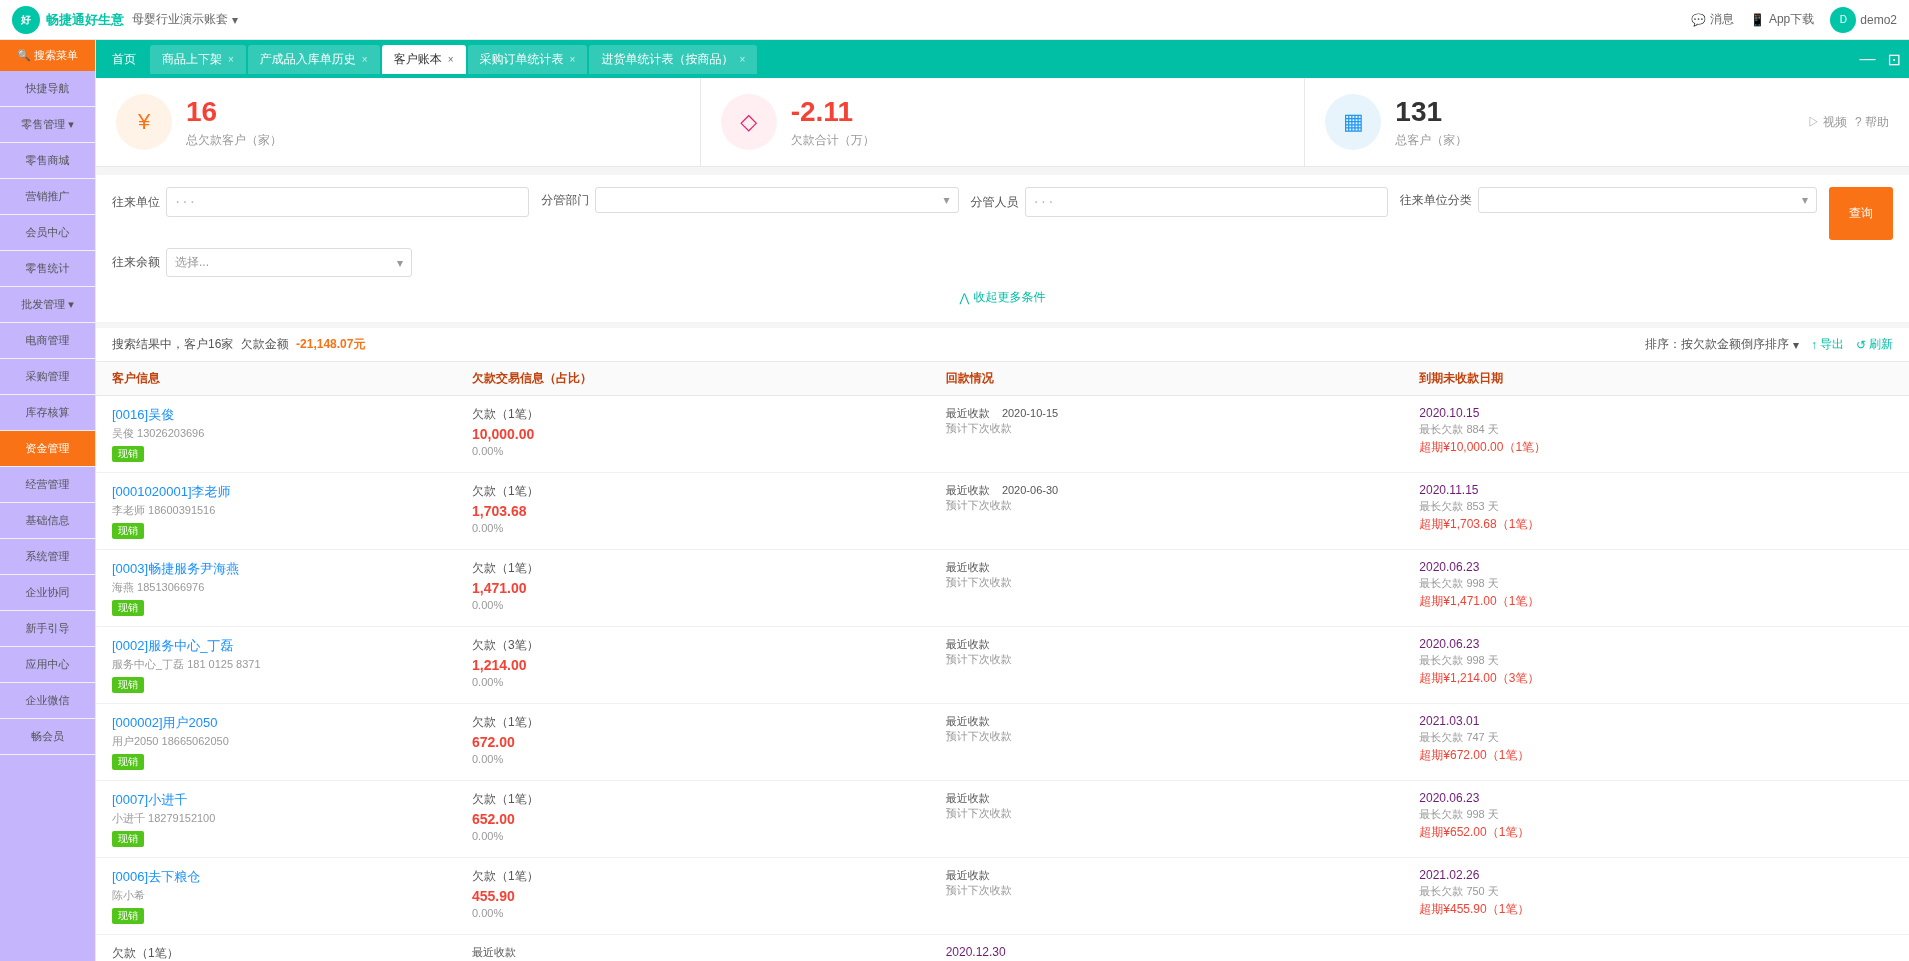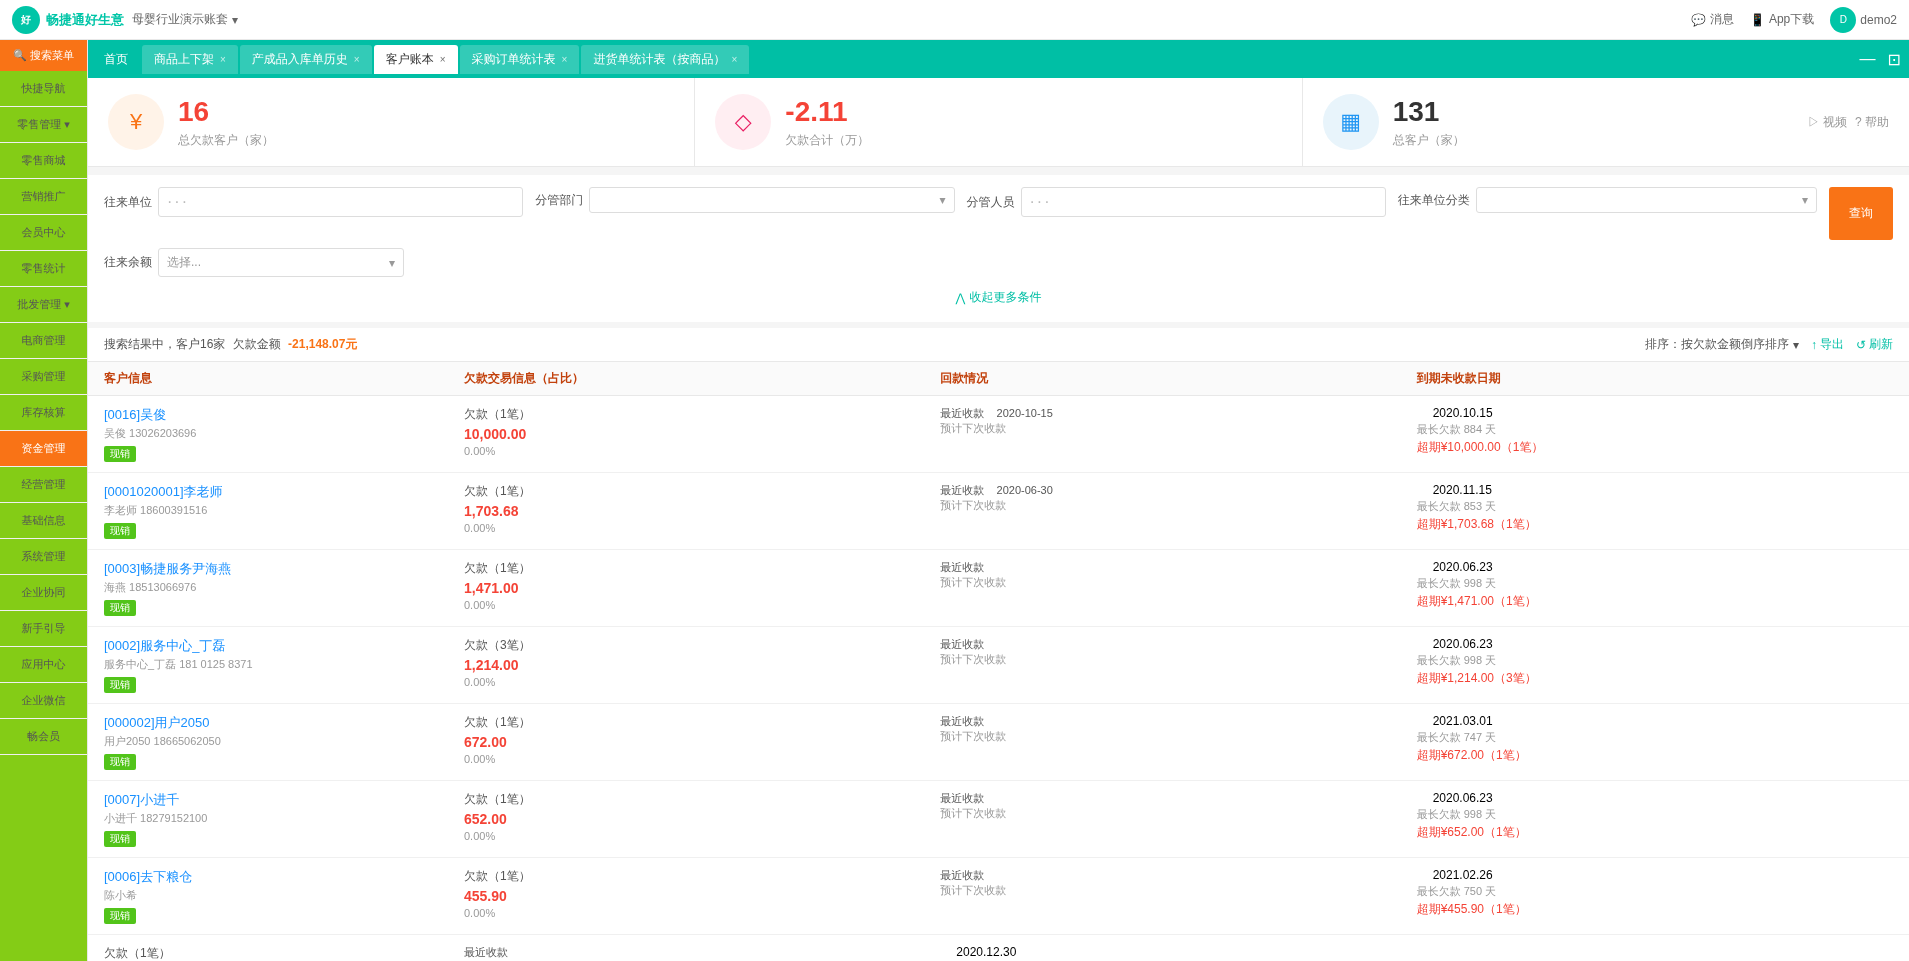--- a/index.html
+++ b/index.html
@@ -13,21 +13,21 @@
     .logo-text { color: #00c5a7; font-size: 13px; font-weight: bold; }
     .store-selector { display: flex; align-items: center; gap: 4px; color: #666; font-size: 12px; cursor: pointer; }
     .top-bar-right { display: flex; align-items: center; gap: 16px; }
     .top-right-item { display: flex; align-items: center; gap: 4px; color: #666; font-size: 12px; cursor: pointer; }
     .avatar { width: 26px; height: 26px; background: #00c5a7; border-radius: 50%; display: flex; align-items: center; justify-content: center; color: #fff; font-size: 10px; }
 
     
     .main-layout { display: flex; flex: 1; overflow: hidden; }
 
     
-    .sidebar { width: 88px; background: #84cc16; border-right: 1px solid #e8e8e8; display: flex; flex-direction: column; overflow-y: auto; }
+    .sidebar { width: 96px; background: #c4b5fd; border-right: 1px solid #e8e8e8; display: flex; flex-direction: column; overflow-y: auto; }
     .sidebar-search { padding: 8px 6px; background: #f97316; color: #fff; text-align: center; font-size: 11px; cursor: pointer; }
     .sidebar-nav-item { padding: 10px 4px; text-align: center; font-size: 11px; color: #555; cursor: pointer; border-bottom: 1px solid #f0f0f0; display: flex; flex-direction: column; align-items: center; gap: 2px; }
     .sidebar-nav-item.active { background: #f97316; color: #fff; }
 
     
     .content-area { flex: 1; display: flex; flex-direction: column; overflow: hidden; }
 
     
     .tab-bar { display: flex; align-items: center; background: #00bfa5; min-height: 38px; padding: 0 4px; gap: 2px; }
     .tab-item { display: flex; align-items: center; gap: 4px; padding: 6px 12px; background: rgba(255,255,255,0.2); color: #fff; font-size: 12px; cursor: pointer; border-radius: 3px 3px 0 0; white-space: nowrap; }
@@ -84,21 +84,21 @@
     .tag { display: inline-block; padding: 1px 6px; border-radius: 2px; font-size: 10px; margin-top: 3px; }
     .tag-green { background: #52c41a; color: #fff; }
 
     .debt-count { font-size: 12px; color: #555; }
     .debt-amount { color: #f44336; font-size: 14px; font-weight: bold; margin: 3px 0; }
     .debt-percent { color: #999; font-size: 11px; }
 
     .collection-info { font-size: 11px; color: #555; }
     .collection-next { color: #999; font-size: 11px; }
 
-    .overdue-date { font-size: 12px; color: #000000; margin-left: 16px; }
+    .overdue-date { font-size: 12px; color: #701a75; }
     .overdue-days { color: #999; font-size: 11px; margin: 2px 0; }
     .overdue-amount { color: #f44336; font-size: 12px; cursor: pointer; }
   </style>
 </head>
 <body>
 
 <div class="top-bar">
   <div class="top-bar-left">
     <div class="logo-area">
       <div class="logo-icon">好</div>

